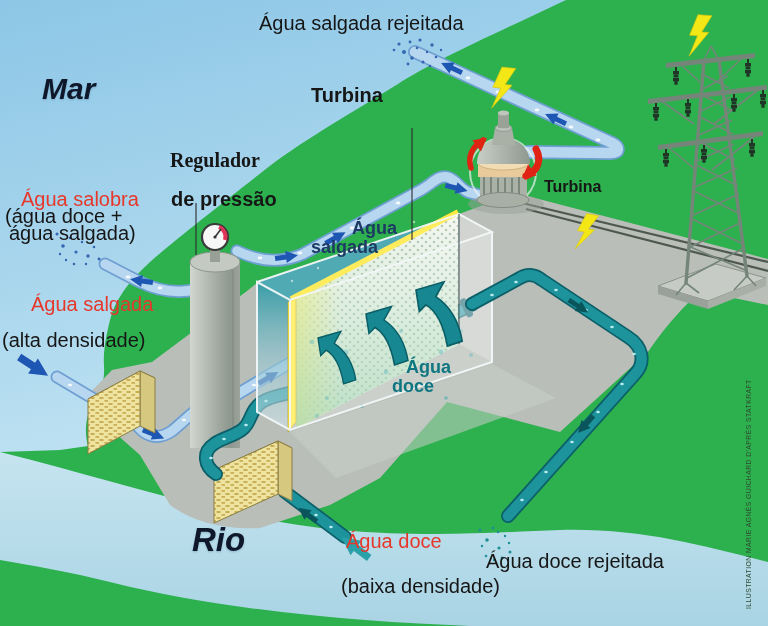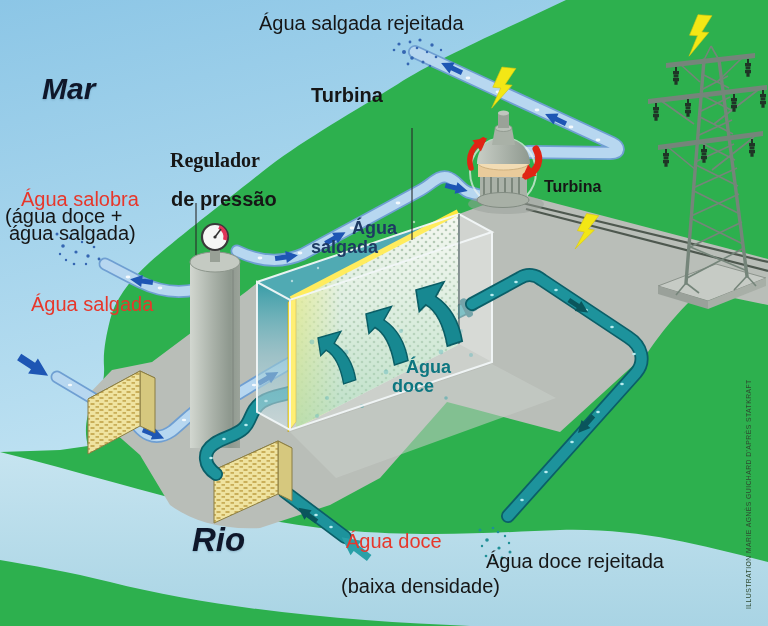--- a/index.html
+++ b/index.html
@@ -421,20 +421,21 @@
 <div class="lbl bold" style="left:170px;top:151px;font-family:Liberation Serif, serif;">Regulador</div>
 <div class="lbl bold" style="left:171px;top:190px;">de pressão</div>
 
 <div class="lbl bold" style="left:544px;top:178px;font-size:16px;">Turbina</div>
 
 <div class="lbl red" style="left:21px;top:190px;">Água salobra</div>
 <div class="lbl" style="left:5px;top:207px;">(água doce +</div>
 <div class="lbl" style="left:9px;top:224px;">água salgada)</div>
 
 <div class="lbl red" style="left:7px;top:295px;margin-left:24px;">Água salgada</div>
+<div class="lbl" style="left:2px;top:331px;">(alta densidade)</div>
 
 <div class="lbl navy" style="left:352px;top:219px;">Água</div>
 <div class="lbl navy" style="left:311px;top:238px;">salgada</div>
 
 <div class="lbl teal" style="left:406px;top:358px;">Água</div>
 <div class="lbl teal" style="left:392px;top:377px;">doce</div>
 
 <div class="lbl red" style="left:346px;top:532px;">Água doce</div>
 <div class="lbl" style="left:341px;top:577px;">(baixa densidade)</div>
 

